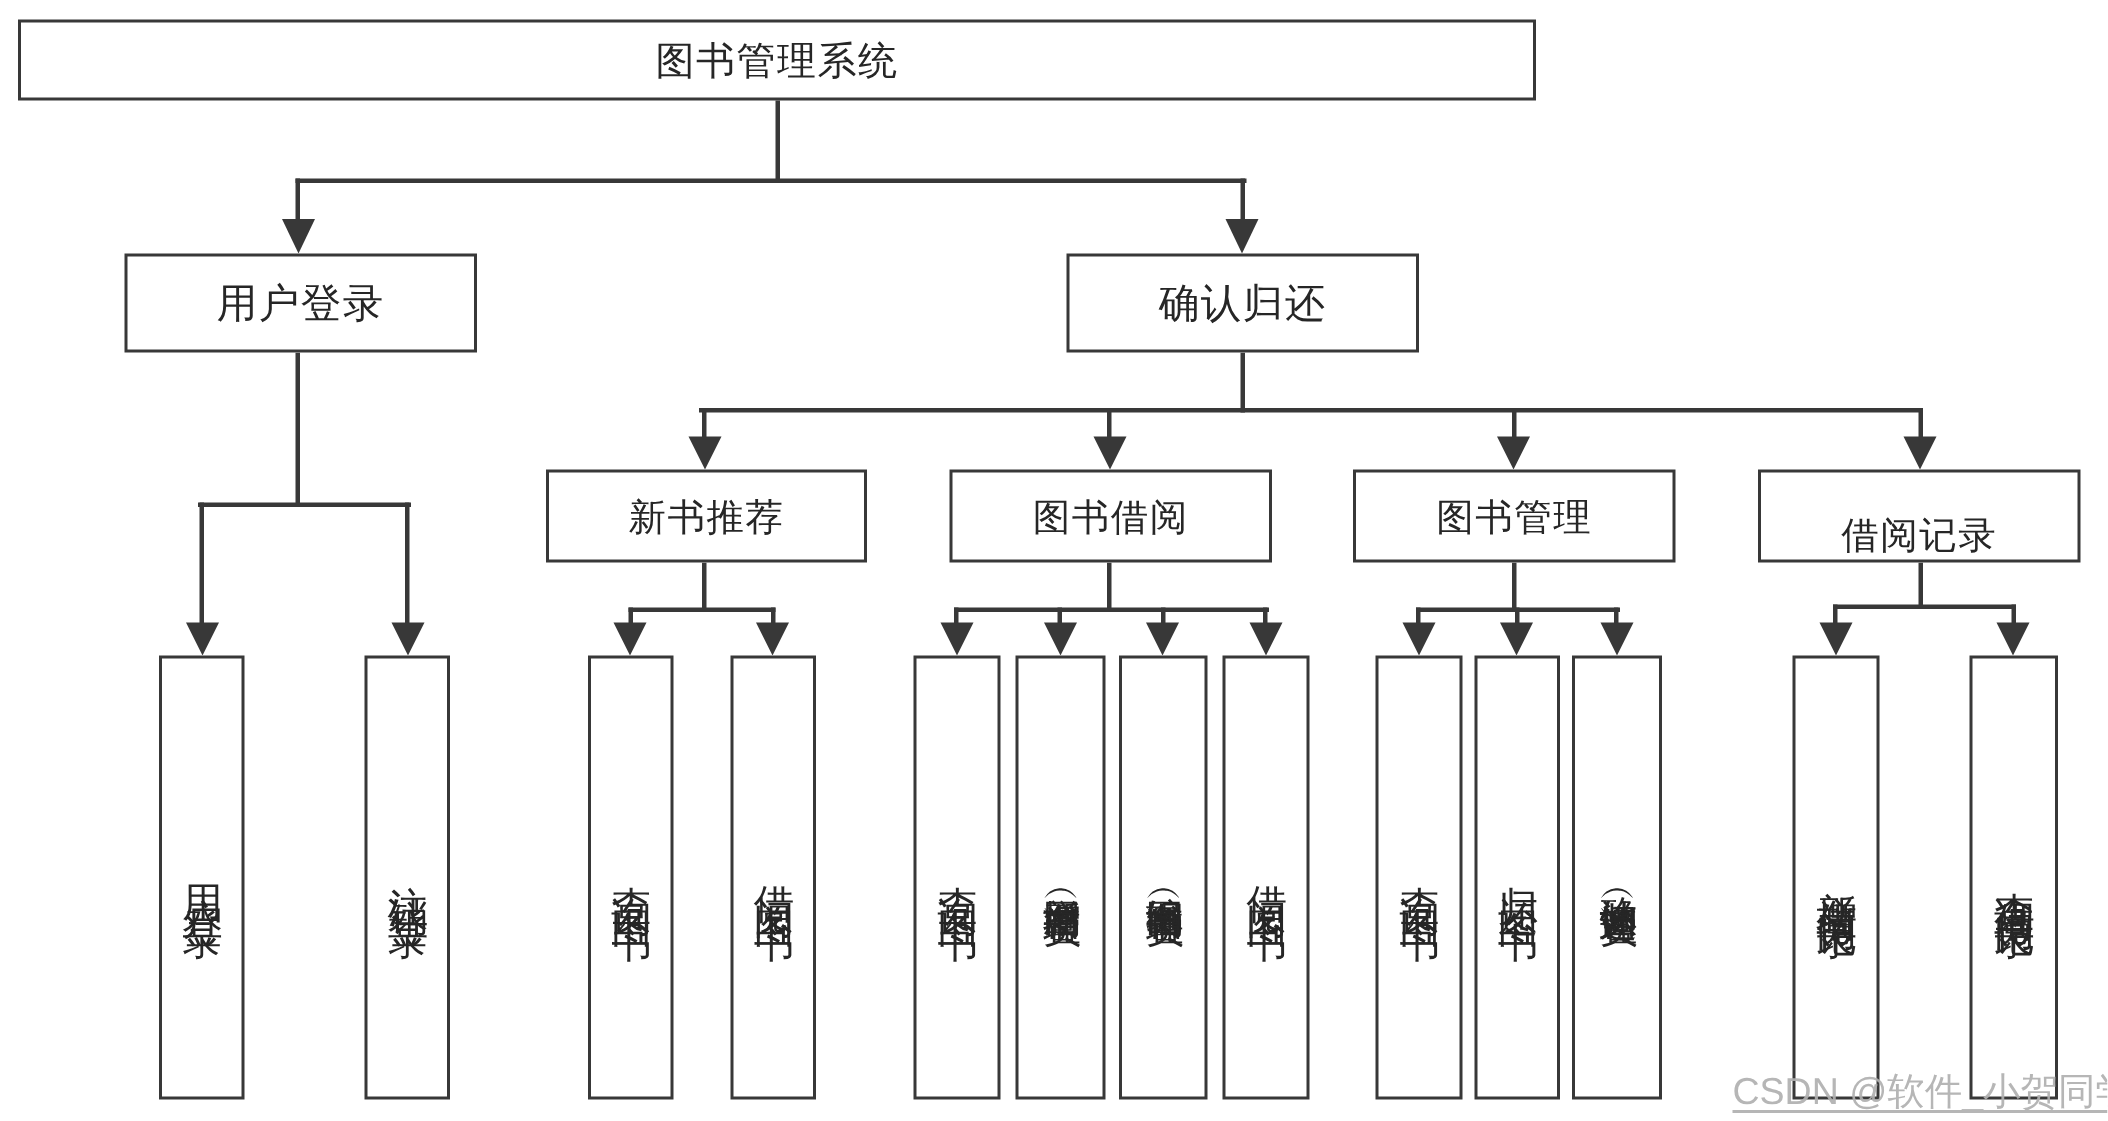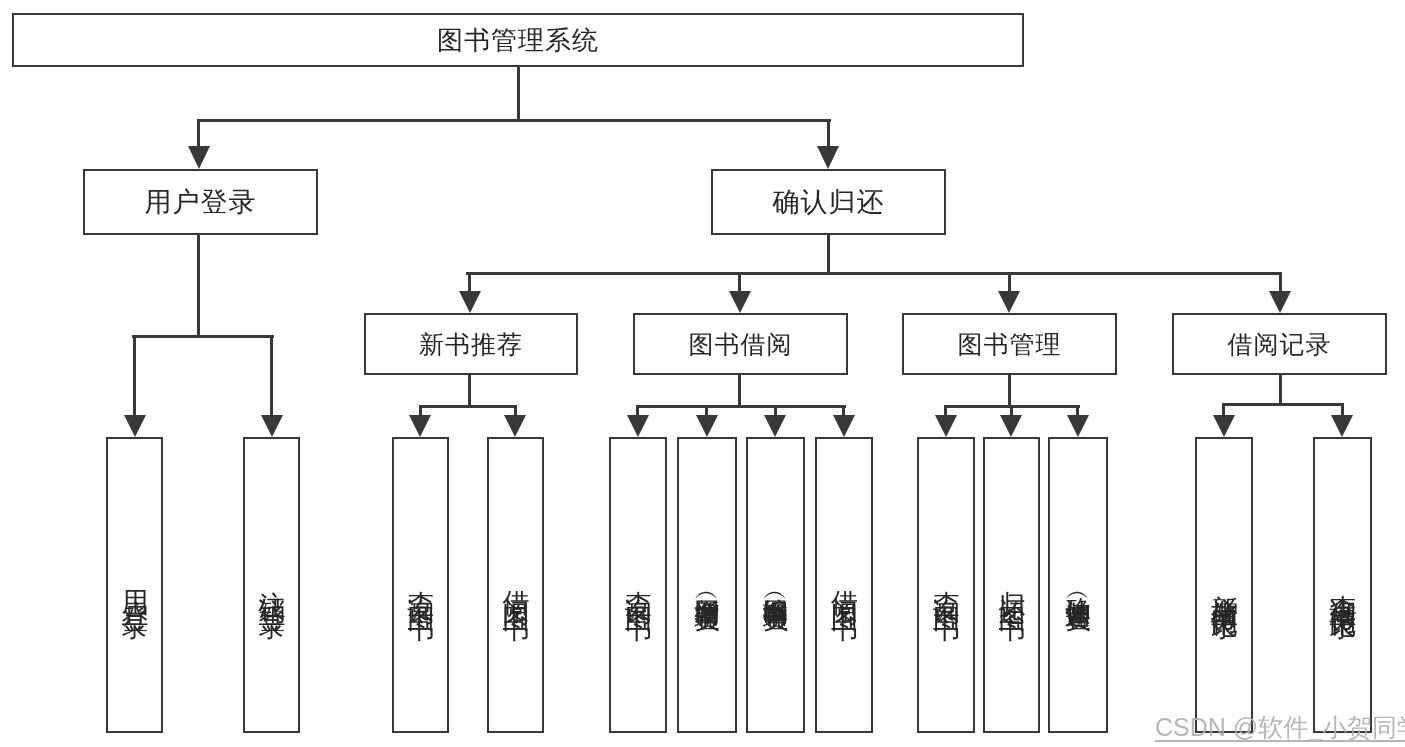--- a/index.html
+++ b/index.html
@@ -54,21 +54,21 @@
 
   <div class="node" style="left:364px;top:313px;width:214px;height:62px;">
     <span class="h-label">新书推荐</span>
   </div>
   <div class="node" style="left:633px;top:313px;width:215px;height:62px;">
     <span class="h-label">图书借阅</span>
   </div>
   <div class="node" style="left:902px;top:313px;width:215px;height:62px;">
     <span class="h-label">图书管理</span>
   </div>
-  <div class="node" style="left:1172px;top:313px;width:215px;height:62px;">
+  <div class="node" style="left:1172px;top:313px;width:215px;height:62px;align-items:flex-end;">
     <span class="h-label">借阅记录</span>
   </div>
 
   <div class="node leaf" style="left:106px;top:437px;width:57px;height:296px;">
     <span class="v4">用户登录</span>
   </div>
   <div class="node leaf" style="left:243px;top:437px;width:57px;height:296px;">
     <span class="v4">注销登录</span>
   </div>
 

